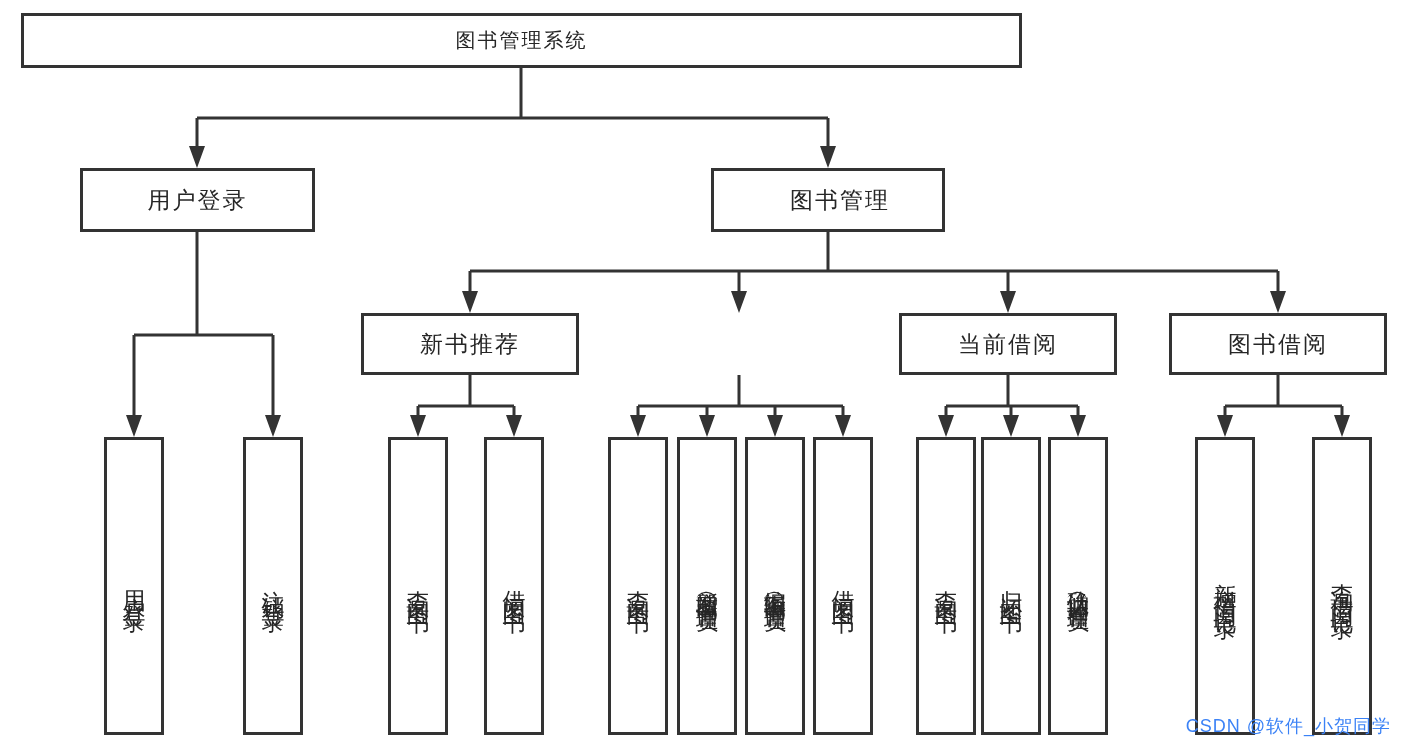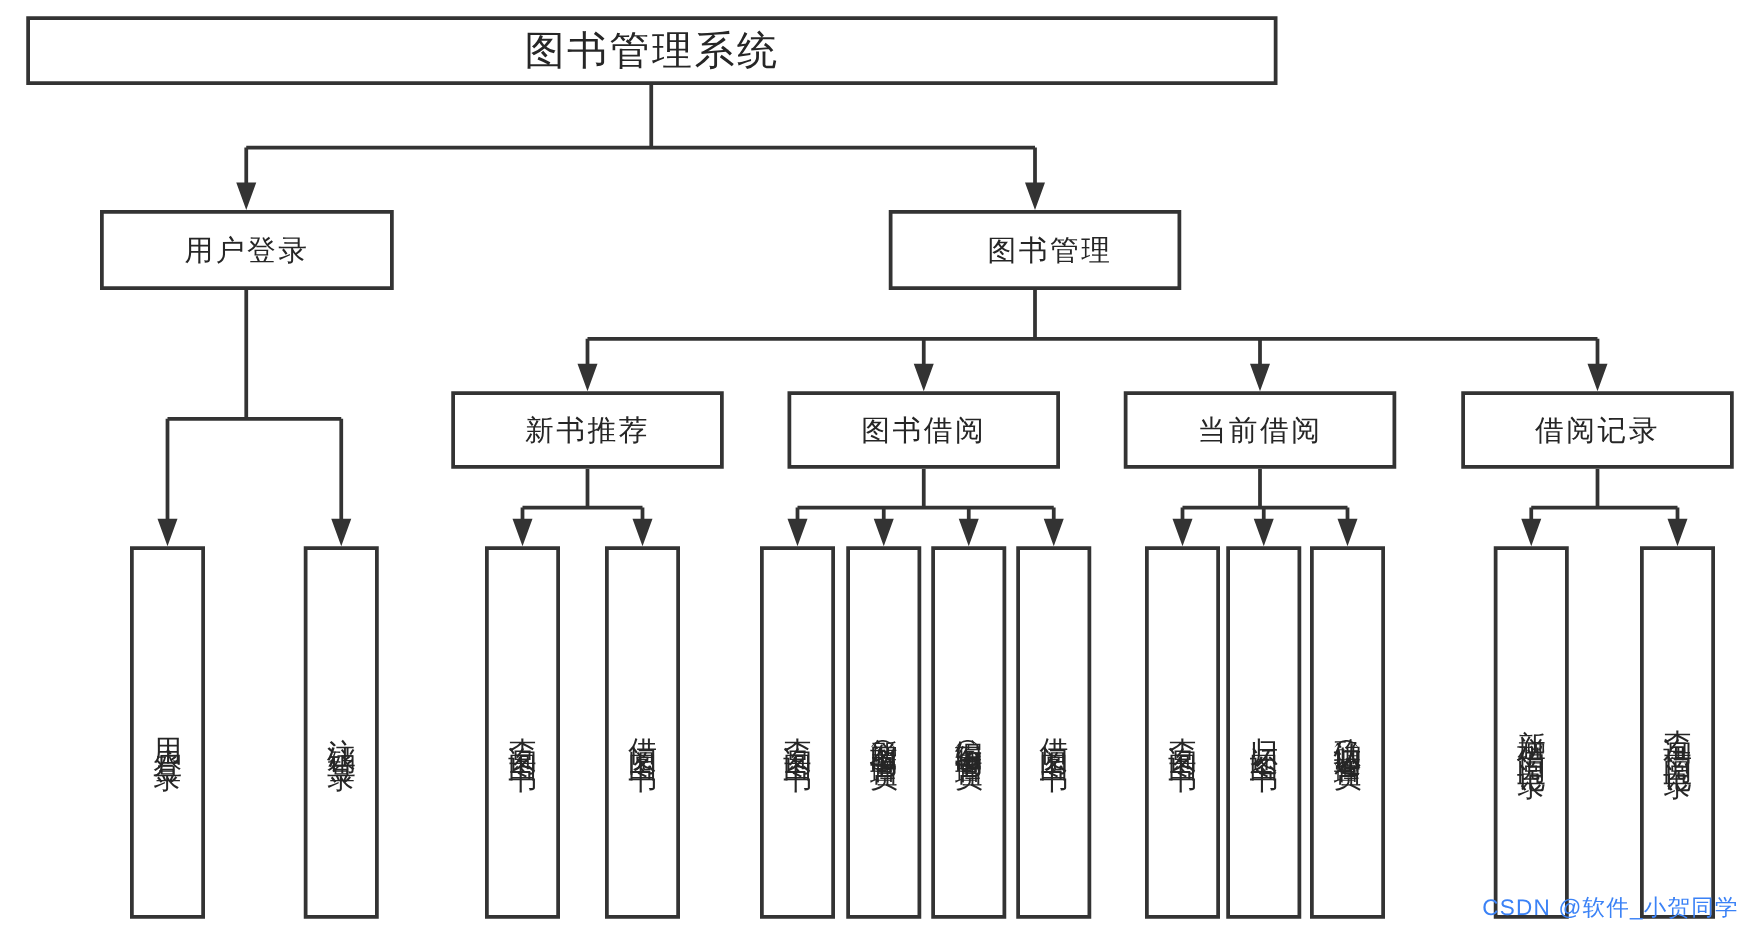--- a/index.html
+++ b/index.html
@@ -2,21 +2,21 @@
 <html><head>
 <meta charset="utf-8">
 <style>
   html,body{margin:0;padding:0;background:#ffffff;}
   #stage{position:relative;width:1405px;height:747px;background:#ffffff;overflow:hidden;
          font-family:"Liberation Sans","DejaVu Sans",sans-serif;color:#262626;}
   svg.connectors{position:absolute;left:0;top:0;width:1405px;height:747px;}
   .hbox{position:absolute;box-sizing:border-box;border:3px solid #333333;background:#ffffff;
         display:flex;align-items:center;justify-content:center;
         font-size:23px;letter-spacing:2px;white-space:nowrap;}
-  .root{left:21px;top:13px;width:1001px;height:55px;font-size:32px;}
+  .root{left:21px;top:13px;width:1001px;height:55px;font-size:20px;}
   .ulogin{left:80px;top:168px;width:235px;height:64px;}
   .bmgmt{left:711px;top:168px;width:234px;height:64px;padding-left:24px;}
   .r3{top:313px;width:218px;height:62px;text-align:center;}
   .r3.a{left:361px;} .r3.b{left:630px;} .r3.c{left:899px;} .r3.d{left:1169px;}
   .vbox{position:absolute;box-sizing:border-box;border:3px solid #333333;background:#ffffff;
         top:437px;width:60px;height:298px;display:flex;align-items:center;justify-content:center;}
   .vtext{writing-mode:vertical-rl;text-orientation:mixed;font-size:23px;letter-spacing:7px;line-height:1;}
   .vtext.tight{font-size:22px;letter-spacing:3px;}
   .watermark{position:absolute;top:714px;right:14px;font-size:18px;color:#3b82f6;
              letter-spacing:1px;z-index:5;white-space:nowrap;}
@@ -50,28 +50,25 @@
   <div class="hbox ulogin">
     <span>用户登录</span>
   </div>
   <div class="hbox bmgmt">
     <span>图书管理</span>
   </div>
 
   <div class="hbox r3 a">
     <span>新书推荐</span>
   </div>
-  <div class="hbox r3 b">
-    <span>图书借阅</span>
-  </div>
   <div class="hbox r3 c">
     <span>当前借阅</span>
   </div>
   <div class="hbox r3 d">
-    <span>借阅记录</span>
+    <span>图书借阅</span>
   </div>
 
   <div class="vbox" style="left:104px">
     <span class="vtext">用户登录</span>
   </div>
   <div class="vbox" style="left:243px">
     <span class="vtext">注销登录</span>
   </div>
 
   <div class="vbox" style="left:388px">

